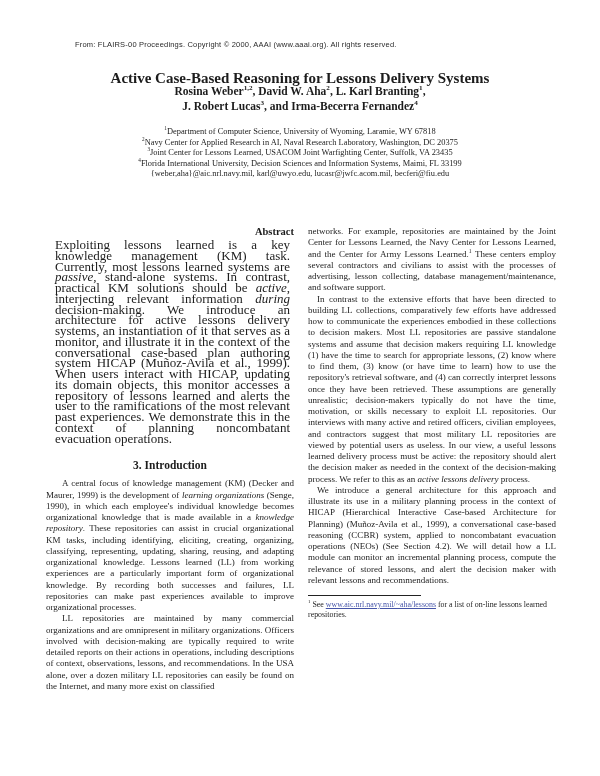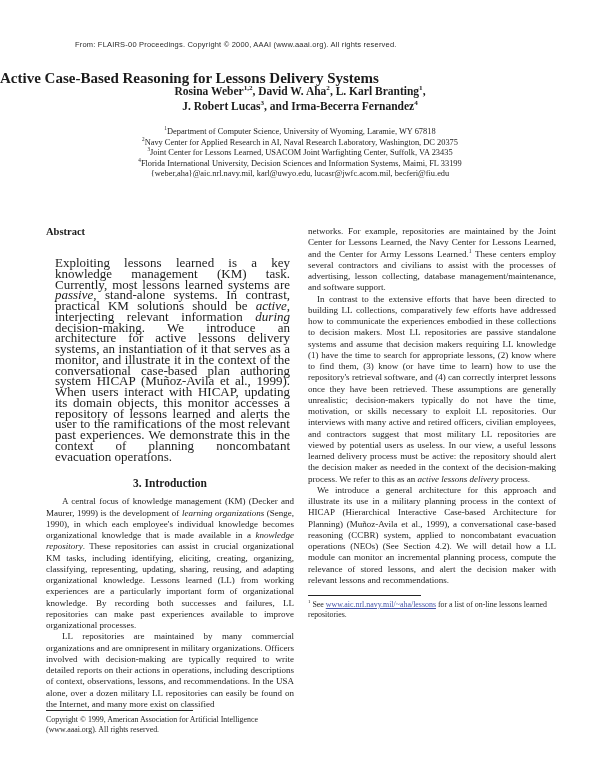--- a/index.html
+++ b/index.html
@@ -12,41 +12,41 @@
     font-family:"Liberation Serif", serif;
     overflow:hidden;
   }
   .header-note {
     position:absolute; left:49px; top:40px;
     font-family:"Liberation Sans", sans-serif;
     font-size:7.5px; letter-spacing:0.2px; color:#2a2a2a;margin-left:26px;
   }
   .paper-title {
     position:absolute; left:0; right:0; top:60px;
-    text-align:left; font-weight:bold; font-size:15px;
+    text-align:center; font-weight:bold; font-size:15px;
   }
   .authors {
     position:absolute; left:0; right:0; top:84px;
     text-align:center; font-weight:bold; font-size:11.5px; line-height:15px;
   }
   sup { font-size:62%; vertical-align:super; line-height:0; }
   .affiliations {
     position:absolute; left:0; right:0; top:127px;
     text-align:center; font-size:8.4px; line-height:10.6px;
   }
   .columns {
     position:absolute; left:46px; top:226px;
     width:510px; height:452px;
     display:flex; gap:14px;
   }
   .col {
     width:248px; display:flex; flex-direction:column;
   }
   .abstract-heading {
-    text-align:left; font-weight:bold; font-size:10.5px; margin:0 0 21px 0;
+    text-align:right; font-weight:bold; font-size:10.5px; margin:0 0 3px 0;
   }
   .abstract-text {
     font-size:13px; line-height:10.75px; text-align:justify;
     padding:0 4px 0 9px;
   }
   .section-heading {
     text-align:center; font-weight:bold; font-size:11.5px;
     margin:15px 0 7px 0;
   }
   .body-par {
@@ -88,24 +88,20 @@
   <div class="columns">
 
     <div class="col">
       <div class="abstract-heading">Abstract</div>
       <div class="abstract-text"><span>Exploiting lessons learned is a key knowledge management (KM) task. Currently, most lessons learned systems are </span><i>passive</i><span>, stand-alone systems. In contrast, practical KM solutions should be </span><i>active</i><span>, interjecting relevant information </span><i>during</i><span> decision-making. We introduce an architecture for active lessons delivery systems, an instantiation of it that serves as a monitor, and illustrate it in the context of the conversational case-based plan authoring system HICAP (Muñoz-Avila et al., 1999). When users interact with HICAP, updating its domain objects, this monitor accesses a repository of lessons learned and alerts the user to the ramifications of the most relevant past experiences. We demonstrate this in the context of planning noncombatant evacuation operations.</span></div>
 
       <div class="section-heading">3. Introduction</div>
       <p class="body-par indent-lg"><span>A central focus of knowledge management (KM) (Decker and Maurer, 1999) is the development of </span><i>learning organizations</i><span> (Senge, 1990), in which each employee's individual knowledge becomes organizational knowledge that is made available in a </span><i>knowledge repository</i><span>. These repositories can assist in crucial organizational KM tasks, including identifying, eliciting, creating, organizing, classifying, representing, updating, sharing, reusing, and adapting organizational knowledge. Lessons learned (LL) from working experiences are a particularly important form of organizational knowledge. By recording both successes and failures, LL repositories can make past experiences available to improve organizational processes.</span></p>
       <p class="body-par indent-lg"><span>LL repositories are maintained by many commercial organizations and are omnipresent in military organizations. Officers involved with decision-making are typically required to write detailed reports on their actions in operations, including descriptions of context, observations, lessons, and recommendations. In the USA alone, over a dozen military LL repositories can easily be found on the Internet, and many more exist on classified</span></p>
 
-      <div class="footnote-block push-bottom">
-        <hr class="fn-rule left-rule">
-        <p class="fn-text">Copyright © 1999, American Association for Artificial Intelligence (www.aaai.org). All rights reserved.</p>
-      </div>
     </div>
 
     <div class="col">
       <p class="body-par"><span>networks. For example, repositories are maintained by the Joint Center for Lessons Learned, the Navy Center for Lessons Learned, and the Center for Army Lessons Learned.</span><sup>1</sup><span> These centers employ several contractors and civilians to assist with the processes of advertising, lesson collecting, database management/maintenance, and software support.</span></p>
       <p class="body-par indent-sm"><span>In contrast to the extensive efforts that have been directed to building LL collections, comparatively few efforts have addressed how to communicate the experiences embodied in these collections to decision makers. Most LL repositories are passive standalone systems and assume that decision makers requiring LL knowledge (1) have the time to search for appropriate lessons, (2) know where to find them, (3) know (or have time to learn) how to use the repository's retrieval software, and (4) can correctly interpret lessons once they have been retrieved. These assumptions are generally unrealistic; decision-makers typically do not have the time, motivation, or skills necessary to exploit LL repositories. Our interviews with many active and retired officers, civilian employees, and contractors suggest that most military LL repositories are viewed by potential users as useless. In our view, a useful lessons learned delivery process must be active: the repository should alert the decision maker as needed in the context of the decision-making process. We refer to this as an </span><i>active lessons delivery</i><span> process.</span></p>
       <p class="body-par indent-sm"><span>We introduce a general architecture for this approach and illustrate its use in a military planning process in the context of HICAP (Hierarchical Interactive Case-based Architecture for Planning) (Muñoz-Avila et al., 1999), a conversational case-based reasoning (CCBR) system, applied to noncombatant evacuation operations (NEOs) (See Section 4.2). We will detail how a LL module can monitor an incremental planning process, compute the relevance of stored lessons, and alert the decision maker with relevant lessons and recommendations.</span></p>
 
       <div class="footnote-block flow">
         <hr class="fn-rule right-rule">
         <p class="fn-text"><sup>1</sup><span> See </span><span class="link" style="color: rgb(69, 84, 168);">www.aic.nrl.navy.mil/~aha/lessons</span><span> for a list of on-line lessons learned repositories.</span></p>

